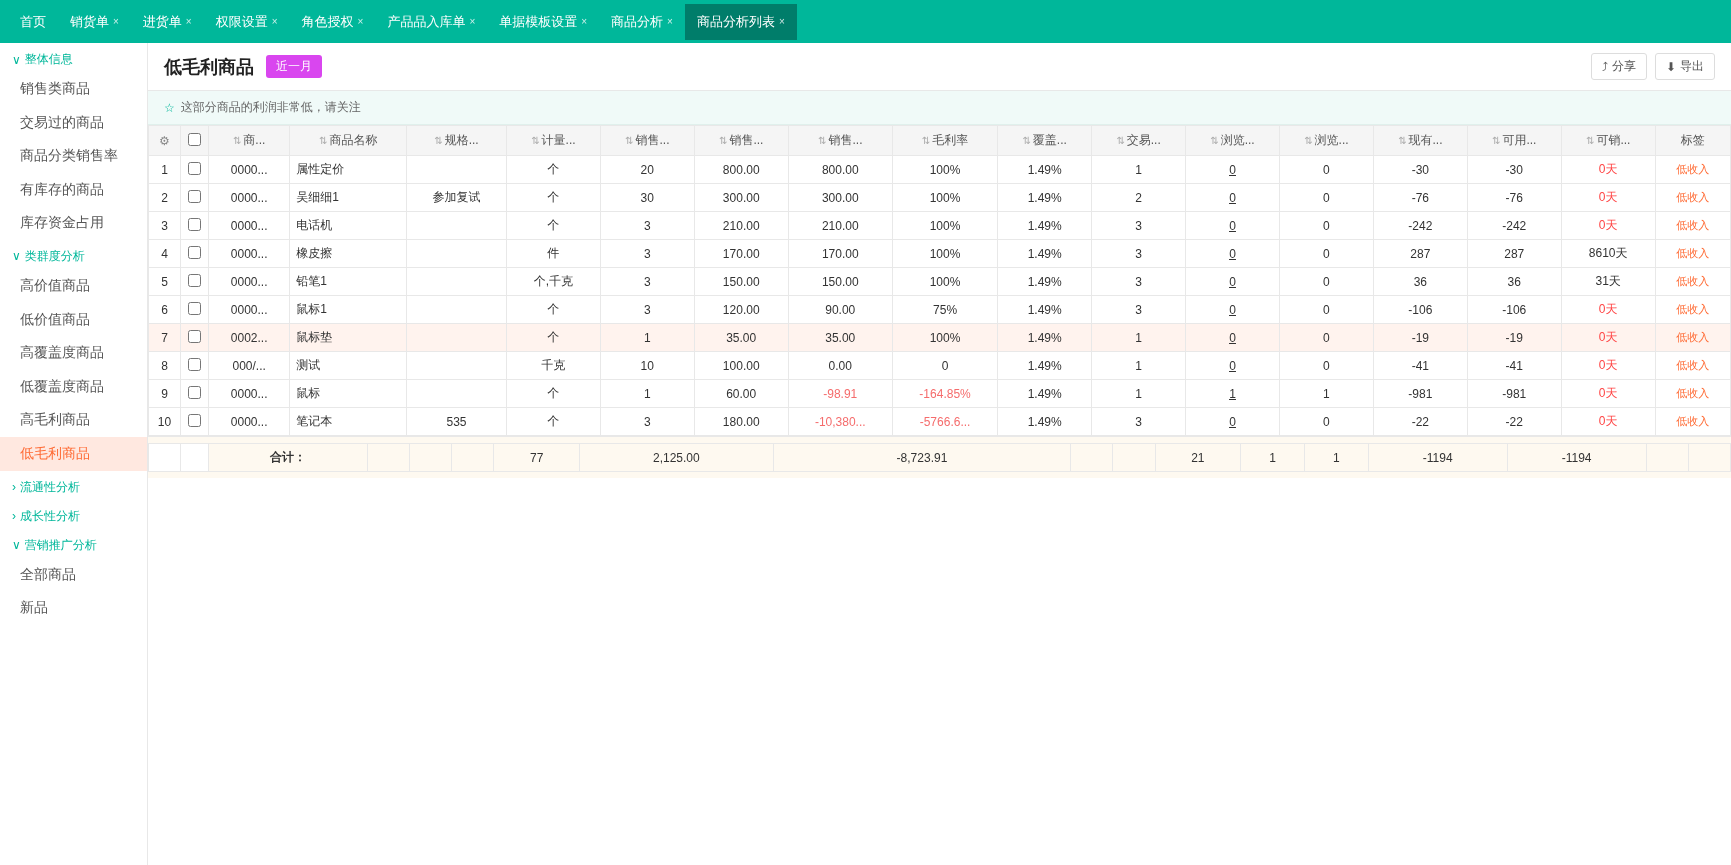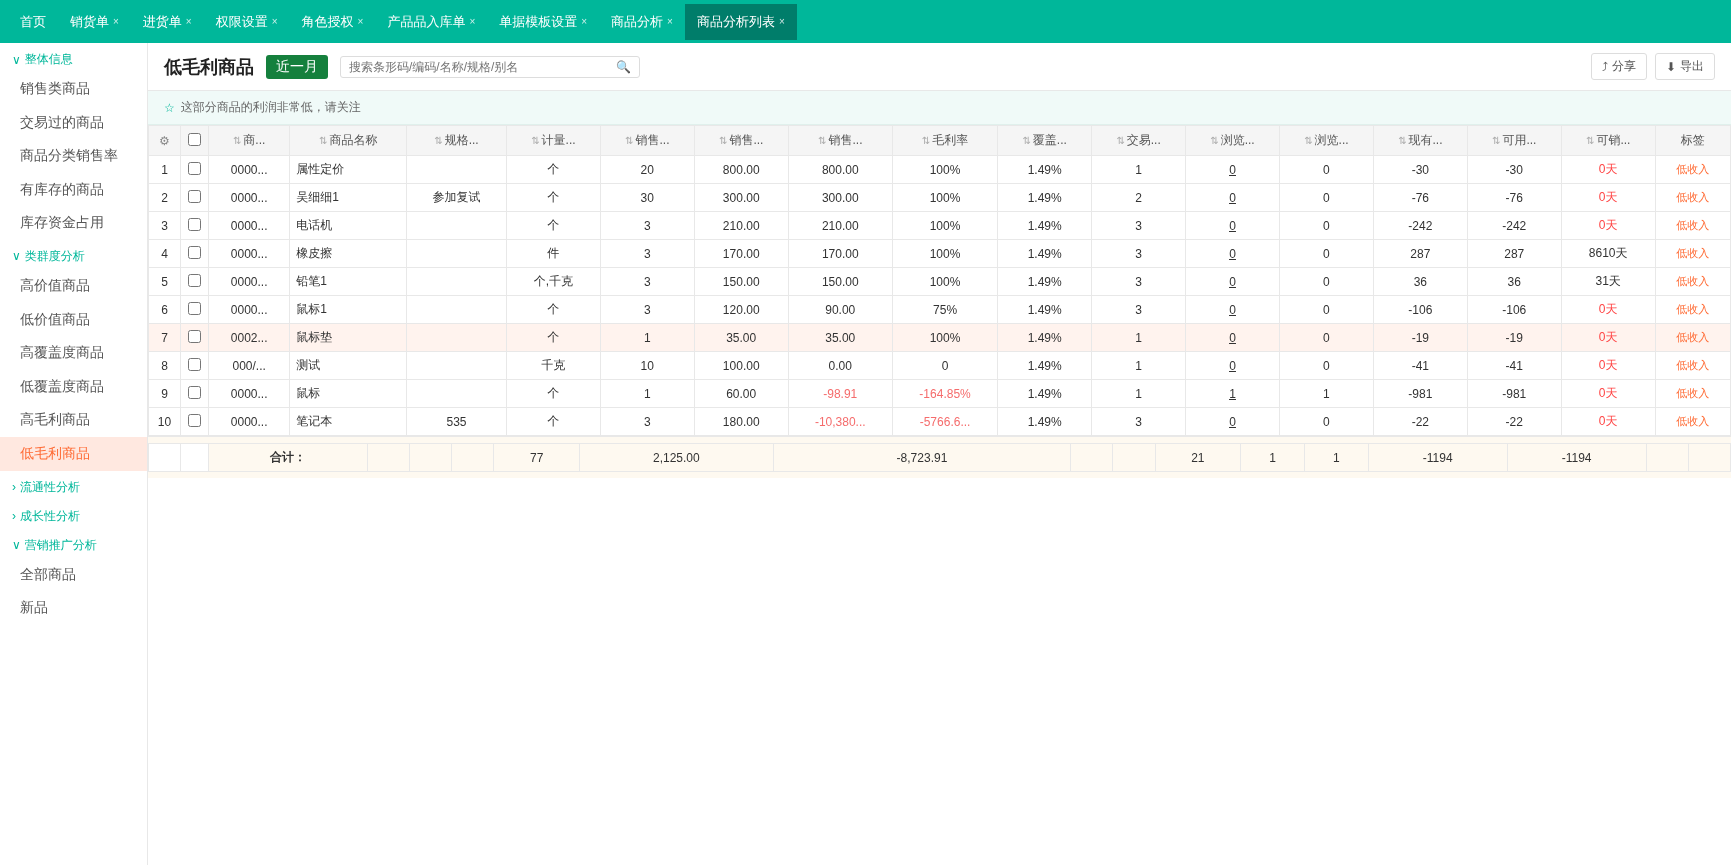--- a/index.html
+++ b/index.html
@@ -81,26 +81,26 @@
       align-items: center;
       gap: 12px;
       border-bottom: 1px solid #e8e8e8;
     }
     .page-title {
       font-size: 18px;
       font-weight: bold;
       color: #222;
     }
     .date-filter-btn {
-      background: #15803d;
+      background: #d946ef;
       color: #fff;
       border: none;
       border-radius: 3px;
       padding: 3px 10px;
-      font-size: 14px;
+      font-size: 12px;
       cursor: pointer;
     }
     .search-box {
       display: flex;
       align-items: center;
       border: 1px solid #ddd;
       border-radius: 3px;
       padding: 3px 8px;
       flex: 1;
       max-width: 300px;
@@ -299,24 +299,20 @@
     </div>
     <div class="sidebar-item">全部商品</div>
     <div class="sidebar-item">新品</div>
   </aside>
 
   <div class="content">
 
     <div class="page-header">
       <h1 class="page-title">低毛利商品</h1>
       <button class="date-filter-btn">近一月</button>
-      <div class="search-box">
-        <input type="text" placeholder="搜索条形码/编码/名称/规格/别名" style="">
-        <span style="color:#aaa;">🔍</span>
-      </div>
       <div class="header-actions">
         <button class="action-btn">
           <span>⤴</span>
           <span>分享</span>
         </button>
         <button class="action-btn">
           <span>⬇</span>
           <span>导出</span>
         </button>
       </div>

